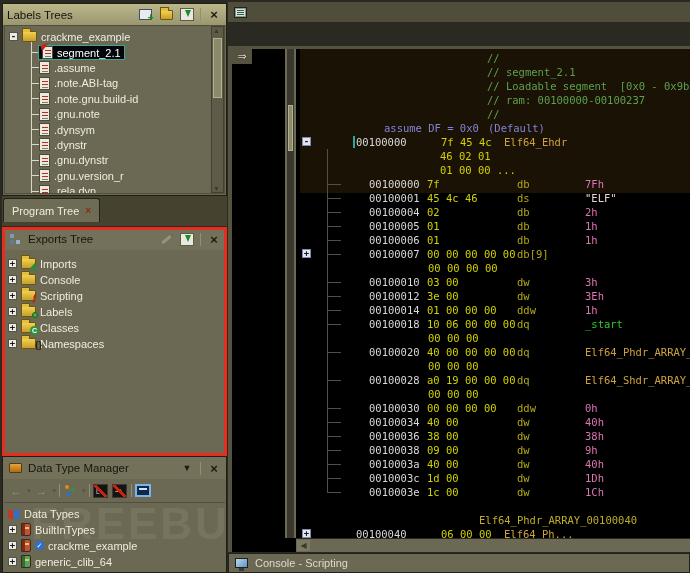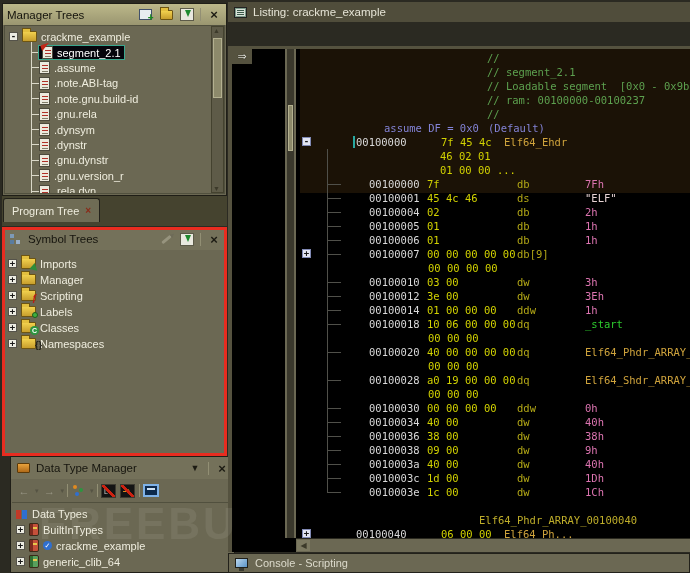--- a/index.html
+++ b/index.html
@@ -87,21 +87,21 @@
 .redbox{position:absolute;left:2px;top:227px;width:225px;height:229px;border:3px solid #e82c20;z-index:40;pointer-events:none}
 .watermark{position:absolute;font:bold 44px "Liberation Sans",sans-serif;letter-spacing:3px;color:rgba(235,235,225,.09);z-index:30;pointer-events:none}
 .tab{position:absolute;display:flex;align-items:center;gap:6px;padding:0 8px;background:#6f6c55;border:1px solid #22211a;border-bottom:none;border-radius:3px 3px 0 0}
 input.filter{background:#7d7a64;border:1px solid #3f3d2e;border-bottom-color:#9b9879;border-right-color:#9b9879;height:17px;width:148px;color:#14130c;padding:0 3px;font-size:11px}
 </style>
 </head>
 <body>
 
 <div class="panel" style="left:2px;top:3px;width:225px;height:193px">
   <div class="phdr bright">
-    <span class="ptitle">Manager Trees</span>
+    <span class="ptitle">Labels Trees</span>
     <span class="spacer"></span>
     <span class="hico">
         <span class="newtreeico"></span>
       </span>
     <span class="hico">
         <span class="fold" style="width:13px;height:10px"></span>
       </span>
     <span class="hico">
         <span class="importico"></span>
       </span>
@@ -142,21 +142,21 @@
       <div class="trow" style="left: 34px; top: 65.2px;">
         <span class="" style="display: flex; align-items: center; gap: 4px;">
           <span class="page"></span>
           <span class="tlabel">.note.gnu.build-id</span>
         </span>
       </div>
       <div class="stub" style="left: 26px; top: 87.6px; width: 8px;"></div>
       <div class="trow" style="left: 34px; top: 80.6px;">
         <span class="" style="display: flex; align-items: center; gap: 4px;">
           <span class="page"></span>
-          <span class="tlabel">.gnu.rela</span>
+          <span class="tlabel">.gnu.note</span>
         </span>
       </div>
       <div class="stub" style="left: 26px; top: 103px; width: 8px;"></div>
       <div class="trow" style="left: 34px; top: 96px;">
         <span class="" style="display: flex; align-items: center; gap: 4px;">
           <span class="page"></span>
           <span class="tlabel">.dynsym</span>
         </span>
       </div>
       <div class="stub" style="left: 26px; top: 118.4px; width: 8px;"></div>
@@ -203,21 +203,21 @@
 </div>
 
 <div class="panel" style="left:2px;top:227px;width:225px;height:229px">
   <div class="phdr mid" style="height:22px">
     <span class="hico">
       <span style="display:inline-block;width:10px;height:10px;background:
         linear-gradient(#7d9ab8,#7d9ab8) 0 0/4px 4px no-repeat,
         linear-gradient(#9ab0c8,#9ab0c8) 6px 6px/4px 4px no-repeat,
         linear-gradient(#5a7da0,#5a7da0) 0 6px/4px 4px no-repeat"></span>
     </span>
-    <span class="ptitle">Symbol Trees</span>
+    <span class="ptitle">Exports Tree</span>
     <span class="spacer"></span>
     <span class="hico">
         <span class="pencil"></span>
       </span>
     <span class="hico">
         <span class="importico"></span>
       </span>
     <span class="vsep"></span>
     <span class="hico closex">×</span>
   </div>
@@ -225,21 +225,21 @@
       <div class="trow" style="left: 4px; top: 6px;">
         <div class="exp">+</div>
         <span class="fold" style="position: relative;">
           <span class="ov ov-imports"></span>
         </span>
         <span class="tlabel">Imports</span>
       </div>
       <div class="trow" style="left: 4px; top: 22px;">
         <div class="exp">+</div>
         <span class="fold" style="position: relative;"></span>
-        <span class="tlabel">Manager</span>
+        <span class="tlabel">Console</span>
       </div>
       <div class="trow" style="left: 4px; top: 38px;">
         <div class="exp">+</div>
         <span class="fold" style="position: relative;">
           <span class="ov ov-functions">f</span>
         </span>
         <span class="tlabel">Scripting</span>
       </div>
       <div class="trow" style="left: 4px; top: 54px;">
         <div class="exp">+</div>
@@ -259,21 +259,21 @@
         <div class="exp">+</div>
         <span class="fold" style="position: relative;">
           <span class="ov ov-namespaces">{}</span>
         </span>
         <span class="tlabel">Namespaces</span>
       </div>
     </div>
 </div>
 <div class="redbox"></div>
 
-<div class="panel" style="left:10px;top:456px;width:225px;height:117px;overflow:hidden">
+<div class="panel" style="left:2px;top:456px;width:225px;height:117px;overflow:hidden">
   <div class="phdr mid" style="height:22px">
     <span class="hico">
       <span style="display:inline-block;width:13px;height:10px;background:linear-gradient(#e8a23c,#b06a18);border:1px solid #5c3a08;border-radius:1px"></span>
     </span>
     <span class="ptitle">Data Type Manager</span>
     <span class="spacer"></span>
     <span class="hico" style="color:#1c1b13;font-size:9px">▼</span>
     <span class="vsep"></span>
     <span class="hico closex">×</span>
   </div>
@@ -330,21 +330,20 @@
       </div>
     </div>
   <div class="watermark" style="left:28px;top:42px">FREEBUF</div>
 </div>
 
 <div class="abs" style="left:228px;top:2px;width:462px;height:550px">
   <div class="phdr dark" style="height:20px;position:absolute">
     <span class="hico">
         <span class="listico"></span>
       </span>
-    <span class="ptitle">Listing: crackme_example</span>
   </div>
 
   <div class="abs" style="left:0;top:44px;right:0;bottom:0;background:#000;border-top:3px solid #55523f;border-left:4px solid #55523f;overflow:hidden">
 
     <div class="abs" style="left:0;top:0;width:20px;height:15px;background:#55523f;color:#dadad0;font-size:11px;line-height:14px;text-align:center;text-shadow:0 0 1px #000">⇒</div>
 
     <div class="abs" style="left:53px;top:0;bottom:14px;width:11px;background:#3a382c;border-left:2px solid #6b6853;border-right:2px solid #6b6853">
       <div class="abs" style="left:1px;right:1px;top:56px;height:46px;background:#8d8a6b;border:1px solid #b4b190"></div>
     </div>
 

